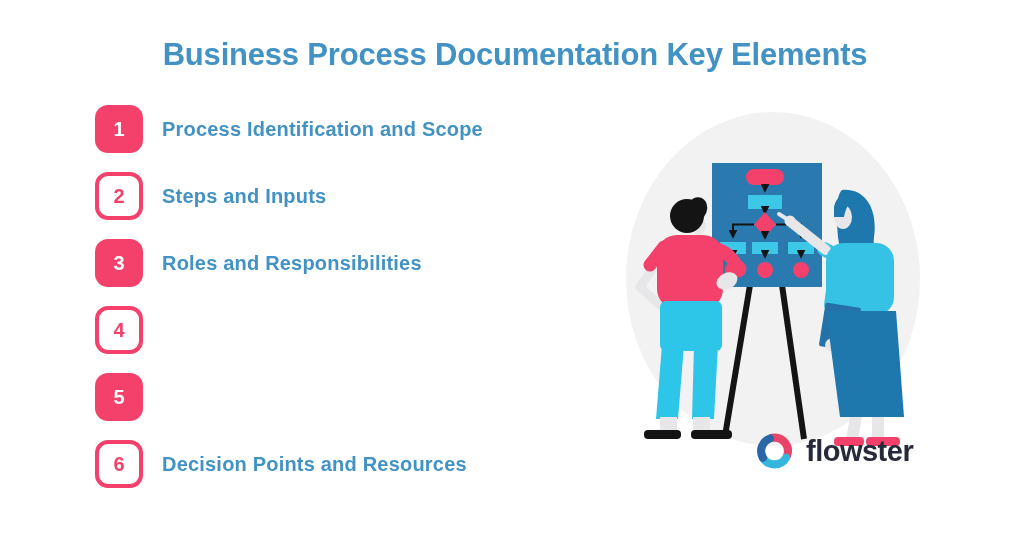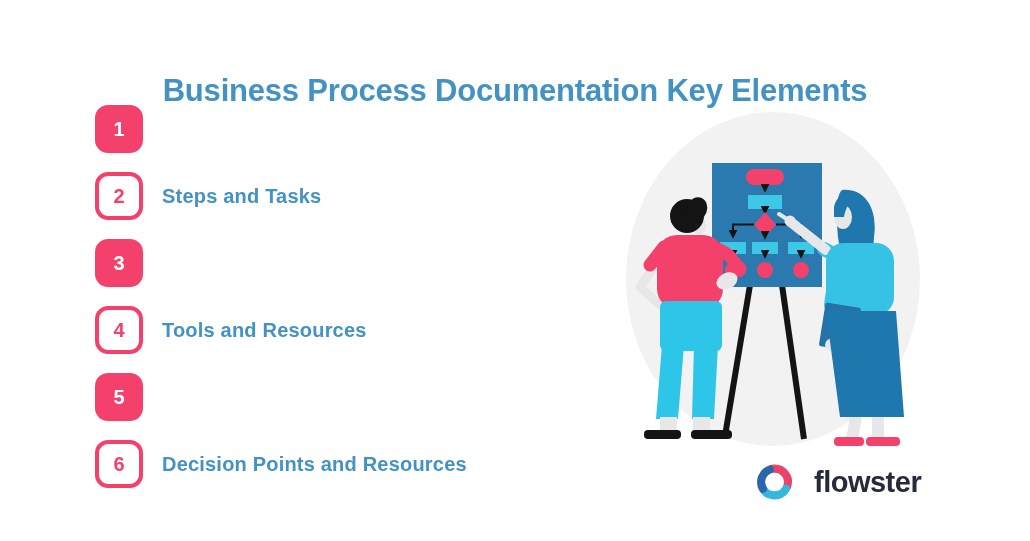--- a/index.html
+++ b/index.html
@@ -9,37 +9,37 @@
     --circleBg:#F2F2F3; --logoPink:#E8456B; --logoBlue:#2B66A8; --logoCyan:#35B6DF;
     --bg:#FFFFFF;
   }
   *{margin:0;padding:0;box-sizing:border-box;}
   html,body{width:1030px;height:541px;overflow:hidden;}
   body{background:var(--bg);font-family:"Liberation Sans",sans-serif;position:relative;}
   .canvas{position:absolute;inset:0;background:var(--bg);}
 
   .title{
     position:absolute;top:37px;left:0;width:100%;text-align:center;
-    font-size:31px;font-weight:700;color:var(--textBlue);letter-spacing:-0.2px;margin-top:36px;
+    font-size:31px;font-weight:700;color:var(--textBlue);letter-spacing:-0.2px;
   }
 
   .list{position:absolute;left:95px;top:105px;display:flex;flex-direction:column;gap:19px;}
   .row{display:flex;align-items:center;gap:19px;height:48px;}
   .badge{
     width:48px;height:48px;border-radius:13px;flex:0 0 auto;
     display:flex;align-items:center;justify-content:center;
     font-size:20px;font-weight:700;
   }
   .badge.filled{background:var(--pink);color:#fff;}
   .badge.outline{background:#fff;border:4px solid var(--pink);color:var(--pink);}
   .label{font-size:20px;font-weight:700;color:var(--textBlue);letter-spacing:0.2px;}
 
   .illustration{position:absolute;left:600px;top:95px;width:340px;height:360px;}
 
-  .logo{position:absolute;left:752px;top:459px;display:flex;align-items:center;gap:17px;height:46px;text-align:center;}
+  .logo{position:absolute;left:752px;top:428px;display:flex;align-items:center;gap:9px;height:46px;text-align:center;}
   .logo-word{font-size:29px;font-weight:700;color:var(--logoInk);letter-spacing:-0.5px;}
 
   
   .c-bg{fill:var(--circleBg);}
   .f-pink{fill:var(--pink);} .f-cyan{fill:var(--cyan);} .f-cyan2{fill:var(--cyan2);}
   .f-board{fill:var(--boardBlue);} .f-bcyan{fill:var(--boardCyan);}
   .f-dark{fill:var(--darkBlue);} .f-clip{fill:var(--clipBlue);}
   .f-skin{fill:var(--skin);} .f-ink{fill:var(--ink);}
   .s-ink{stroke:var(--ink);fill:none;}
   .s-skin{stroke:var(--skin);fill:none;stroke-linecap:round;stroke-linejoin:round;}
@@ -50,31 +50,32 @@
 </head>
 <body>
 
 <div class="canvas">
 
   <h1 class="title">Business Process Documentation Key Elements</h1>
 
   <div class="list">
     <div class="row">
       <div class="badge filled">1</div>
+      <div class="label">Process Identification and Scope</div>
     </div>
     <div class="row">
       <div class="badge outline">2</div>
-      <div class="label">Steps and Tasks</div>
+      <div class="label">Steps and Inputs</div>
     </div>
     <div class="row">
       <div class="badge filled">3</div>
+      <div class="label">Roles and Responsibilities</div>
     </div>
     <div class="row">
       <div class="badge outline">4</div>
-      <div class="label">Tools and Resources</div>
     </div>
     <div class="row">
       <div class="badge filled">5</div>
     </div>
     <div class="row">
       <div class="badge outline">6</div>
       <div class="label">Decision Points and Resources</div>
     </div>
   </div>
 

